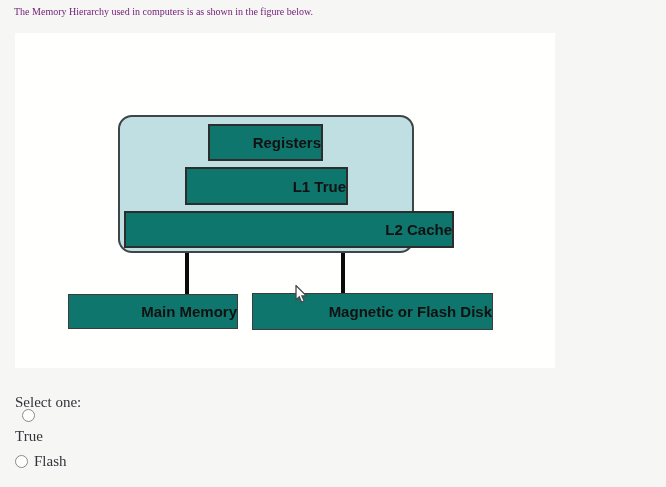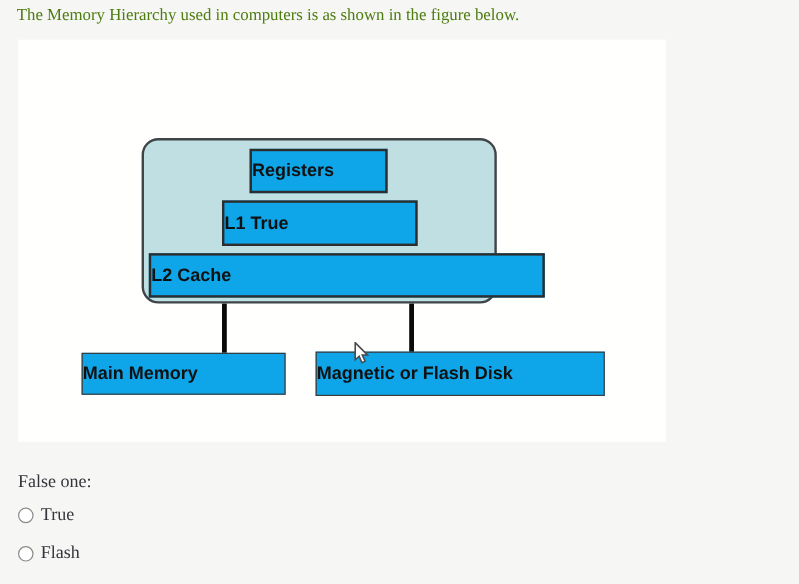--- a/index.html
+++ b/index.html
@@ -9,22 +9,22 @@
     height: 487px;
     background: #f6f6f5;
     font-family: "Liberation Serif", "DejaVu Serif", serif;
     overflow: hidden;
     position: relative;
   }
   .question-text {
     position: absolute;
     left: 14px;
     top: 6px;
-    font-size: 14px;
-    color: #4d7c0f;
+    font-size: 10px;
+    color: #701a75;
   }
   .figure-panel {
     position: absolute;
     left: 15px;
     top: 33px;
     width: 540px;
     height: 335px;
     background: #fffffe;
   }
   .diagram-label {
@@ -46,31 +46,31 @@
     top: 82px;
     width: 296px;
     height: 138px;
     background: #bfdfe3;
     border: 2px solid #3f4447;
     border-radius: 14px;
     box-sizing: border-box;
   }
   .dbox {
     position: absolute;
-    background: #0ea5e9;
+    background: #0f766e;
     box-sizing: border-box;
     display: flex;
     align-items: center;
-    justify-content: flex-start;
+    justify-content: flex-end;
   }
   .box-registers { left: 193px; top: 91px;  width: 115px; height: 37px; border: 2px solid #2d2d2d; }
   .box-l1        { left: 170px; top: 134px; width: 163px; height: 38px; border: 2px solid #2d2d2d; }
   .box-l2        { left: 109px; top: 178px; width: 330px; height: 37px; border: 2px solid #2d2d2d; }
   .box-main     { left: 53px;  top: 261px; width: 170px; height: 35px; border: 1px solid #3c3c3c; }
-  .box-disk     { left: 237px; top: 260px; width: 241px; height: 37px; border: 1px solid #3c3c3c; margin-left: 11px; }
+  .box-disk     { left: 237px; top: 260px; width: 241px; height: 37px; border: 1px solid #3c3c3c; }
   .vline {
     position: absolute;
     width: 4px;
     height: 41px;
     top: 220px;
     background: #0a0a0a;
   }
   .vline-left  { left: 170px; }
   .vline-right { left: 326px; }
   .cursor-icon {
@@ -87,21 +87,21 @@
   }
   .option-row {
     position: absolute;
     left: 15px;
     display: flex;
     align-items: center;
     gap: 6px;
     font-size: 15px;
     color: #33333b;
   }
-  .option-true  { top: 421px; }
+  .option-true  { top: 409px; flex-direction: column; }
   .option-false { top: 453px; }
   .option-row input[type="radio"] {
     appearance: none;
     -webkit-appearance: none;
     width: 13px;
     height: 13px;
     border: 1px solid #8a8a8a;
     border-radius: 50%;
     background: #fff;
     margin: 0;
@@ -141,21 +141,21 @@
   </div>
 
   <span class="cursor-icon">
     <svg width="14" height="20" viewBox="0 0 14 20">
       <polygon points="1,0.5 1,14.8 4.3,11.9 6.6,17.2 9.2,16.0 6.9,10.9 11.3,10.9" fill="#ffffff" stroke="#4a4a4a" stroke-width="1.3"></polygon>
     </svg>
   </span>
 
 </div>
 
-<div class="select-prompt">False one:</div>
+<div class="select-prompt">Select one:</div>
 
 <label class="option-row option-true">
   <input type="radio" name="tf-answer" style="">
   <span>True</span>
 </label>
 
 <label class="option-row option-false">
   <input type="radio" name="tf-answer" style="">
   <span>Flash</span>
 </label>

